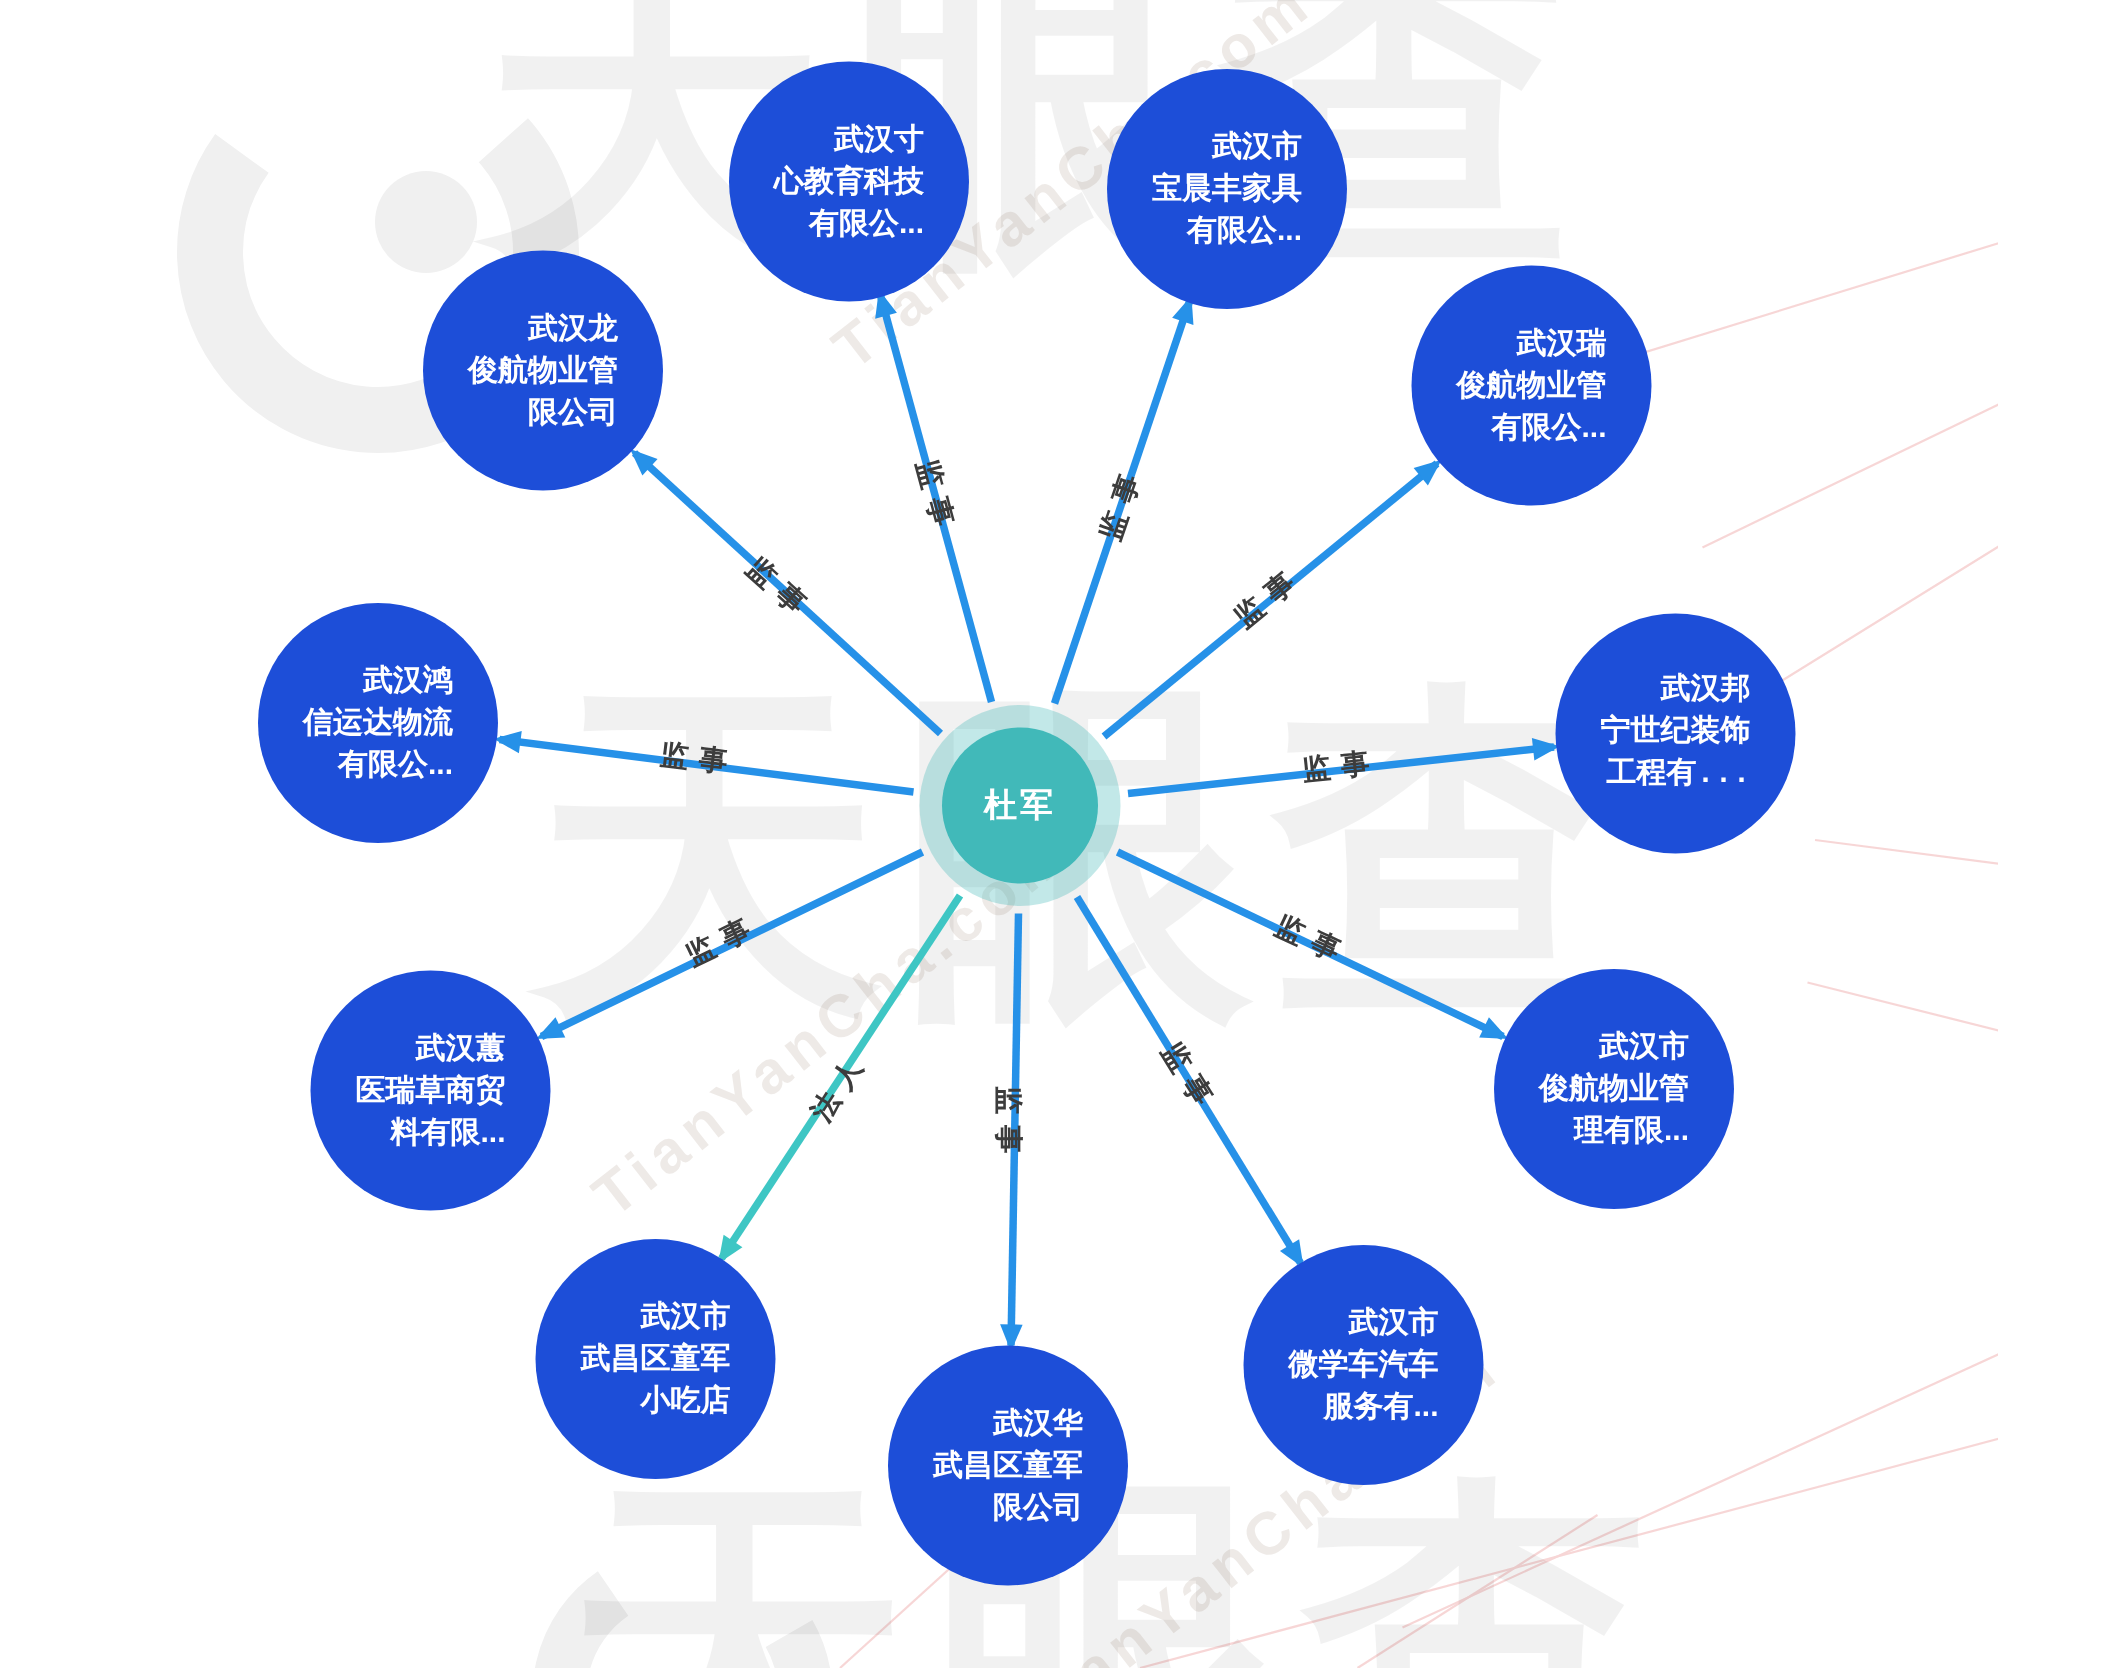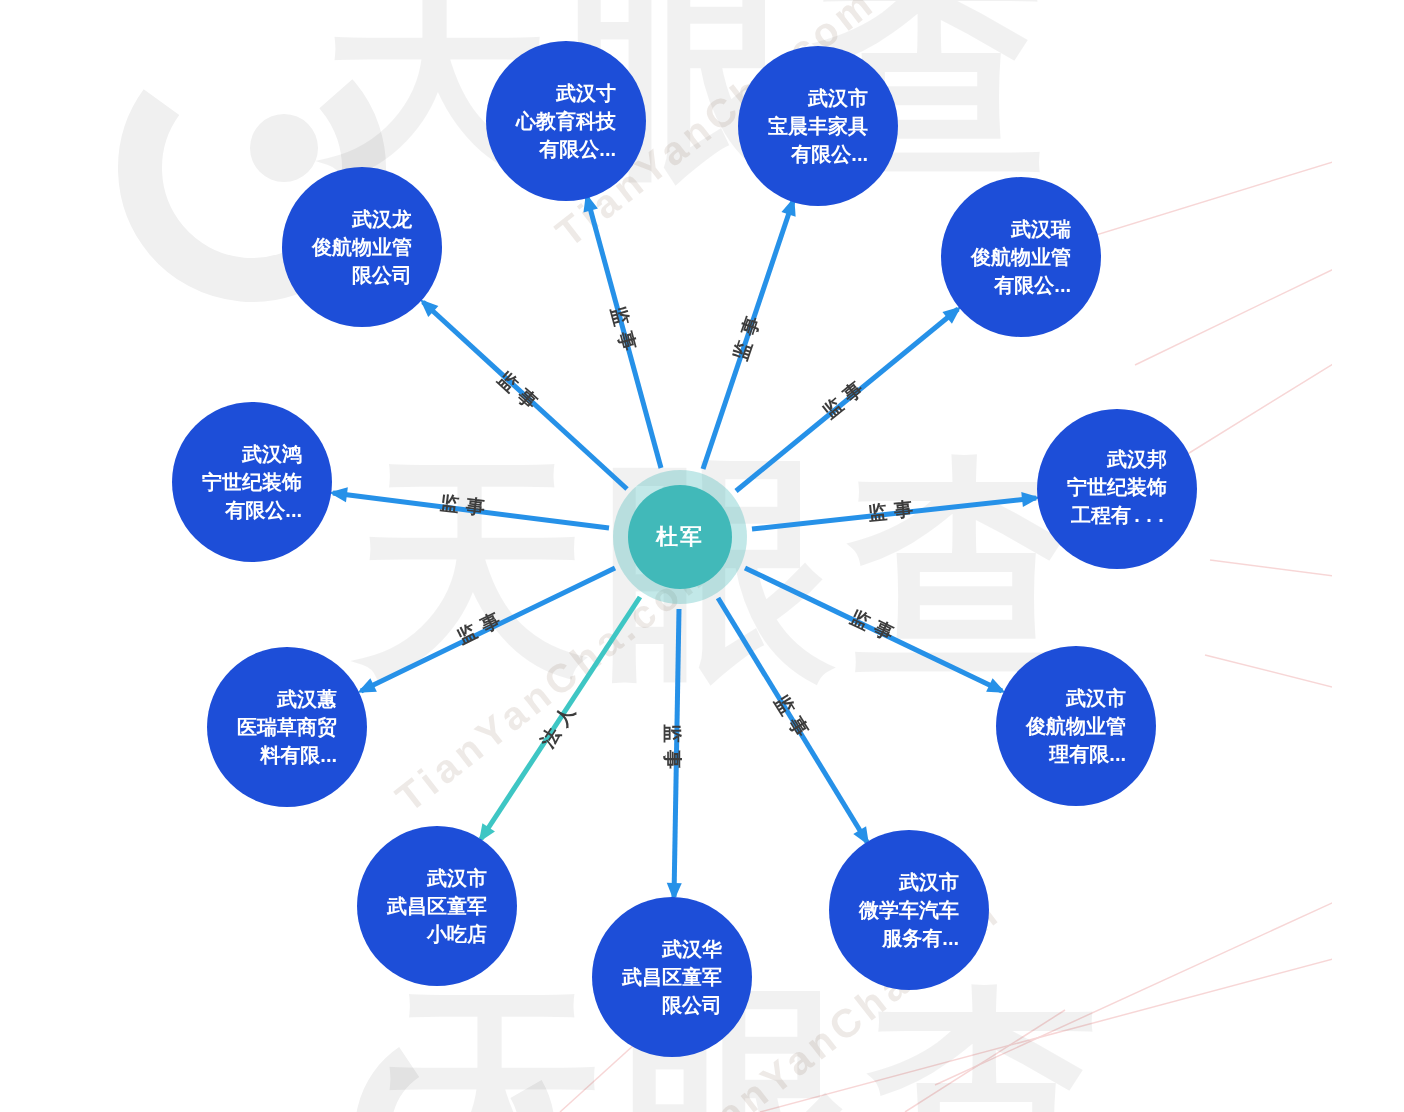--- a/index.html
+++ b/index.html
@@ -124,21 +124,21 @@
 俊航物业管
 限公司</span>
     </div>
   <div class="node company" style="left:941px; top:177px;">
       <span>武汉瑞
 俊航物业管
 有限公...</span>
     </div>
   <div class="node company" style="left:172px; top:402px;">
       <span>武汉鸿
-宁世纪装饰
+信运达物流
 有限公...</span>
     </div>
   <div class="node company" style="left:1037px; top:409px;font-family:Liberation Mono, monospace;">
       <span>武汉邦
 宁世纪装饰
 工程有...</span>
     </div>
   <div class="node company" style="left:207px; top:647px;">
       <span>武汉蕙
 医瑞草商贸

